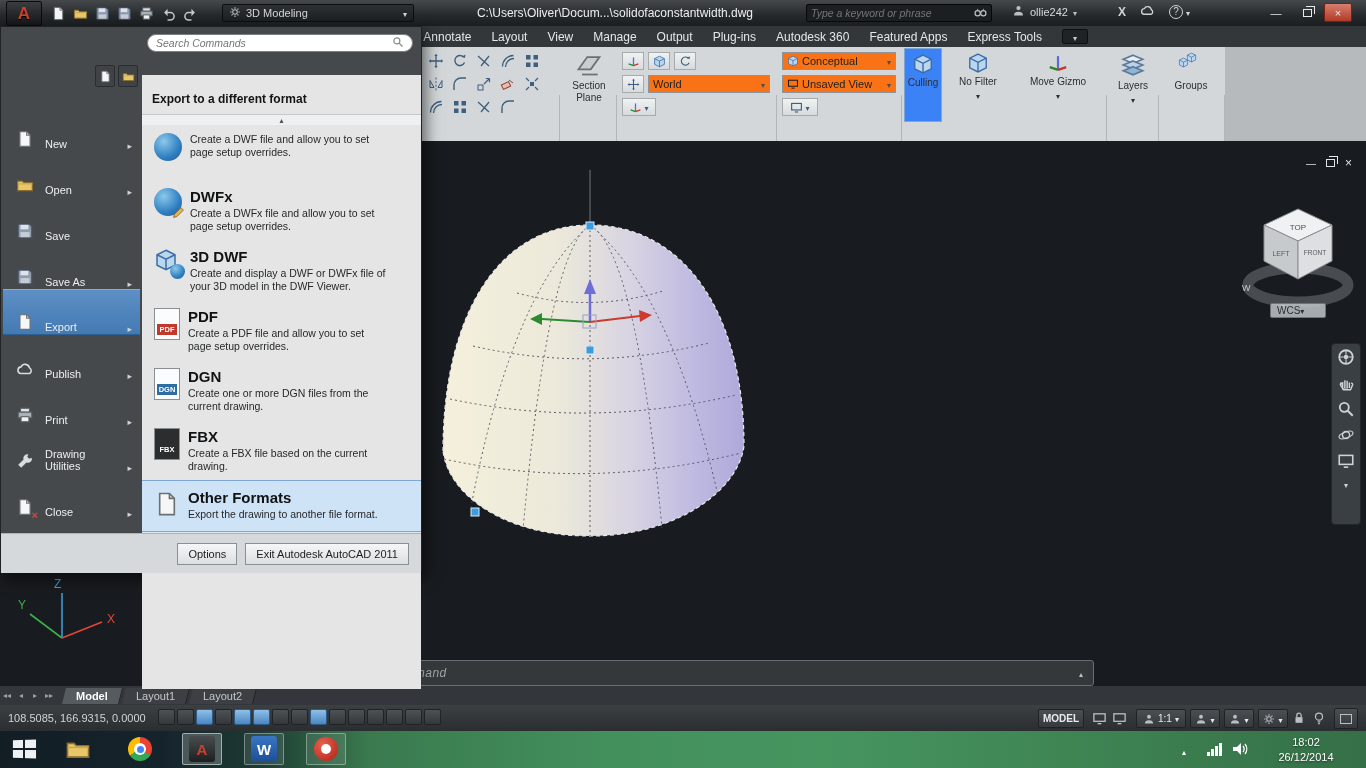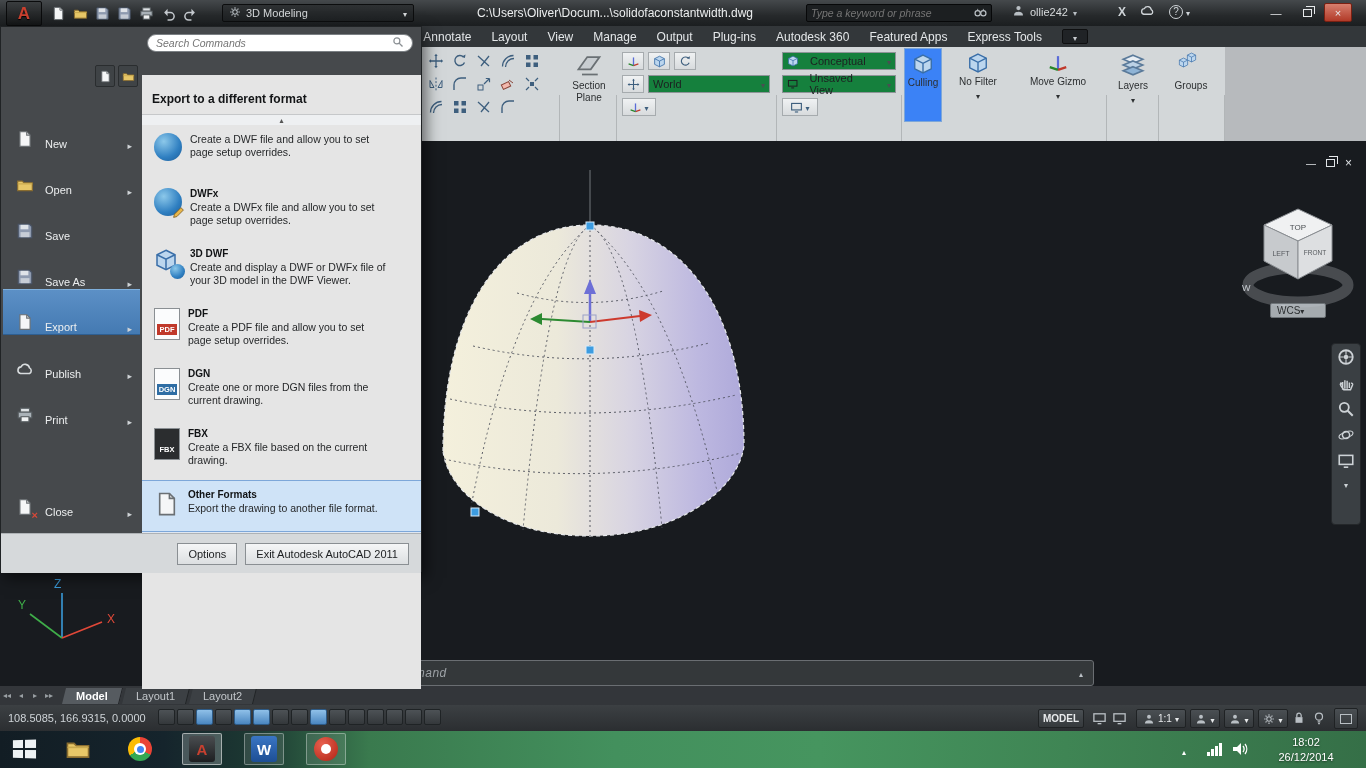--- a/index.html
+++ b/index.html
@@ -23,21 +23,21 @@
   .wrest::before{content:"";position:absolute;left:2px;top:-4px;width:8px;height:7px;border:1px solid #e8eaec;border-bottom:none;border-left:none}
   
   .ribbontabs{left:0;top:26px;width:1366px;height:21px;background:#33373a;color:#e4e7e9;display:flex;align-items:center}
   .rtab{padding:3px 10px;font-size:12px;white-space:nowrap}
   .rtabbtn{margin-left:10px;width:26px;height:15px;background:#202326;border:1px solid #0e0f10;border-radius:2px;display:flex;align-items:center;justify-content:center;color:#c8ccd0}
   
   .ribbon{left:0;top:47px;width:1366px;height:94px;background:#d3d7d9}
   .psep{width:1px;height:92px;background:#b2b6b8;top:48px}
   .plabel{top:124px;height:16px;background:linear-gradient(#d2d6d8,#bec2c4);color:#3f4448;font-size:10px;display:flex;align-items:center;justify-content:center;gap:3px;border-top:1px solid #c6cacc}
   .mi{width:20px;height:20px;display:flex;align-items:center;justify-content:center;color:#3e5f7e}
-  .rsel{height:18px;background:#15803d;border:1px solid #8e9498;display:flex;align-items:center;gap:11px;padding:0 4px;font-size:11px;color:#1d1f21}
+  .rsel{height:18px;background:#f97316;border:1px solid #8e9498;display:flex;align-items:center;gap:3px;padding:0 4px;font-size:11px;color:#1d1f21}
   .rsel .chev{margin-left:auto;color:#4a4e52}
   .ribtn{border:1px solid #a6abae;background:linear-gradient(#f0f2f3,#d8dbdd);display:flex;align-items:center;justify-content:center;gap:2px;color:#3e5f7e}
   .bigbtn{display:flex;flex-direction:column;align-items:center;justify-content:flex-start;gap:2px;font-size:10px;color:#2c2f31;text-align:center;line-height:1.15}
   
   .viewport{left:0;top:141px;width:1366px;height:545px;background:#181b1f}
   .pill{background:rgba(190,196,201,.85);border:1px solid #6e7478;border-radius:2px;color:#2c2f31;font-size:10px;display:flex;align-items:center;padding:0 6px;height:15px}
   .navbar{background:rgba(62,66,70,.92);border:1px solid #24272a;border-radius:4px;display:flex;flex-direction:column;align-items:center;padding:4px 0;gap:6px;color:#cdd2d6}
   .cmdbar{background:rgba(54,58,61,.94);border:1px solid #6a6e72;border-radius:3px;display:flex;align-items:center;color:#b9bfc4}
   .cmdtext{font-style:italic;color:#9ca1a5;font-size:12px;letter-spacing:.5px}
   
@@ -63,21 +63,21 @@
   .amleft{left:0;top:0;width:141px;height:506px;background:#46494c}
   .amitem{position:absolute;left:2px;width:137px;height:46px;display:flex;align-items:flex-end;gap:8px;color:#eceeef;font-size:11px;padding-left:10px}
   .amitem .lbl{width:78px;line-height:1.15}
   .amitem .arr{margin-left:auto;margin-right:8px;color:#cfd3d6}
   .amitem.active{background:linear-gradient(#5c90c6,#447ab2);border-top:1px solid #7fb0dd;border-bottom:1px solid #2e5f92}
   .amicon{width:24px;height:24px;display:flex;align-items:center;justify-content:center;color:#d8dcde;flex:0 0 24px}
   .subpanel{left:141px;top:48px;width:279px;height:614px;background:#e5e5e5}
   .subhead{height:40px;border-bottom:1px solid #c6c8ca;display:flex;align-items:flex-end;padding:0 0 8px 10px;font-weight:bold;font-size:12px;color:#121416}
   .scrollstrip{height:10px;background:#eef0f2;display:flex;align-items:center;justify-content:center;color:#555;font-size:8px}
   .subitem{position:absolute;left:0;width:279px;display:flex;gap:8px;padding:8px 10px 0 12px}
-  .subitem .ttl{font-weight:bold;font-size:10px;color:#101214;margin-bottom:2px}
+  .subitem .ttl{font-weight:bold;font-size:15px;color:#101214;margin-bottom:2px}
   .subitem .dsc{font-size:10.5px;color:#26282a;line-height:1.25}
   .subitem.active{background:#cfe3f7;border-top:1px solid #7da7d9;border-bottom:1px solid #7da7d9}
   .fpage{width:26px;height:32px;background:#fbfcfd;border:1px solid #8a8f93;position:relative;flex:0 0 26px}
   .fband{position:absolute;left:2px;bottom:4px;right:2px;height:11px;color:#fff;font-weight:bold;font-size:7.5px;display:flex;align-items:center;justify-content:center}
   .globe{width:28px;height:28px;border-radius:50%;background:radial-gradient(circle at 35% 30%,#8cc8ea,#2f7fc1 60%,#1c5a94);flex:0 0 28px;position:relative}
   .ambottom{left:0;top:506px;width:420px;height:40px;background:#d6d9db;border-top:1px solid #aeb2b5;display:flex;align-items:center;justify-content:flex-end;gap:8px;padding-right:12px}
   .ambtn{height:22px;background:linear-gradient(#f5f6f7,#dcdfe1);border:1px solid #8a8f93;font-size:11px;color:#1c1e20;display:flex;align-items:center;justify-content:center;padding:0 10px}
   .msearch{position:absolute;left:146px;top:7px;width:266px;height:18px;background:#fff;border:1px solid #7b8084;border-radius:9px;display:flex;align-items:center;padding:0 8px;gap:4px}
   .msearch input{flex:1;border:none;outline:none;background:transparent;font-style:italic;font-size:10.5px;color:#8a8f93;font-family:"Liberation Sans",sans-serif}
   .mtopbtn{width:20px;height:22px;background:#3f4346;border:1px solid #2a2d2f;border-radius:2px;display:flex;align-items:center;justify-content:center;color:#c6cbd0}
@@ -850,20 +850,29 @@
       </div>
     <div class="amitem" style="top:354px">
         <span class="amicon">
           <svg width="18" height="18">
             <use href="#s-printer"></use>
           </svg>
         </span>
         <span class="lbl">Print</span>
         <span class="arr chevr"></span>
       </div>
+    <div class="amitem" style="top:400px">
+        <span class="amicon">
+          <svg width="18" height="18">
+            <use href="#s-wrench"></use>
+          </svg>
+        </span>
+        <span class="lbl">Drawing Utilities</span>
+        <span class="arr chevr"></span>
+      </div>
     <div class="amitem" style="top:446px">
         <span class="amicon" style="position:relative">
           <svg width="18" height="18">
             <use href="#s-doc"></use>
           </svg>
           <span style="position:absolute;right:-1px;bottom:-2px;color:#d84838;font-weight:bold;font-size:11px">×</span>
         </span>
         <span class="lbl">Close</span>
         <span class="arr chevr"></span>
       </div>

